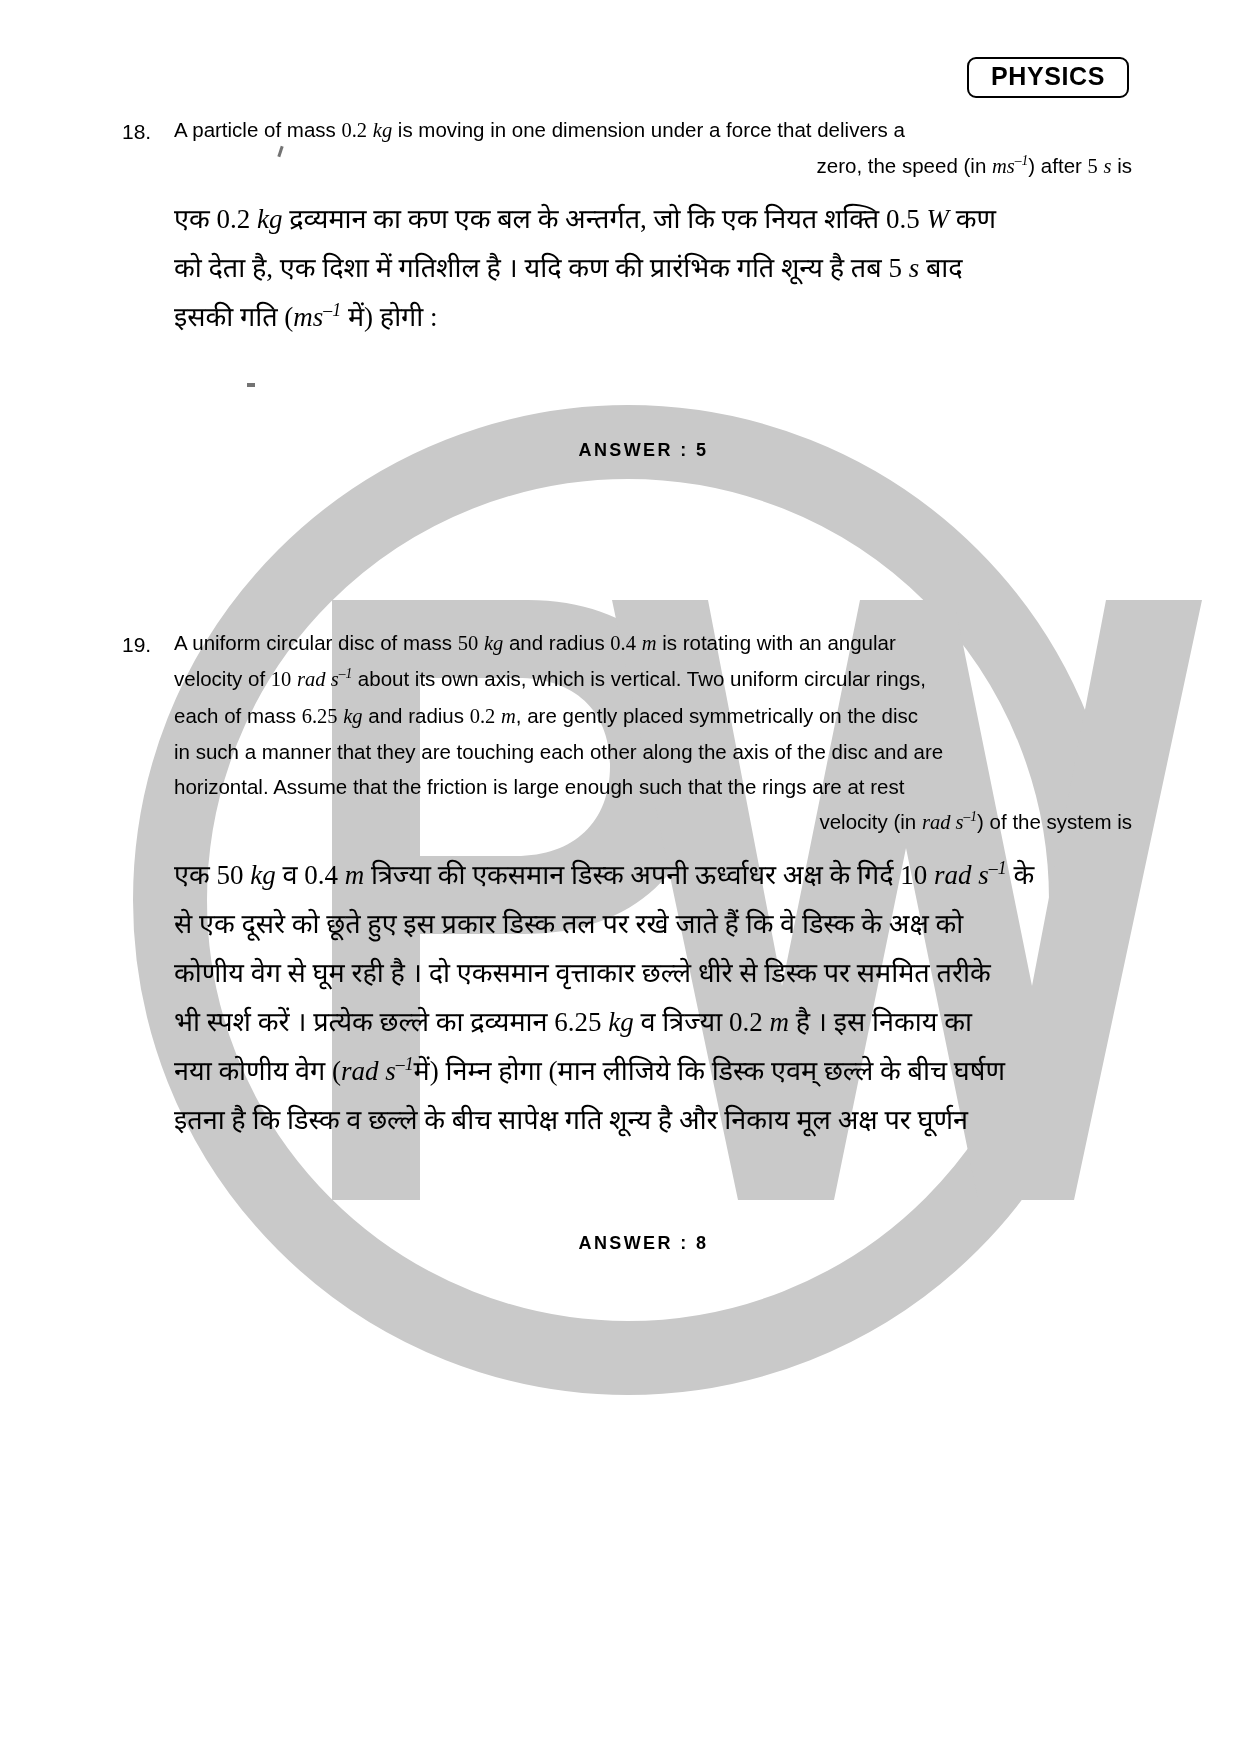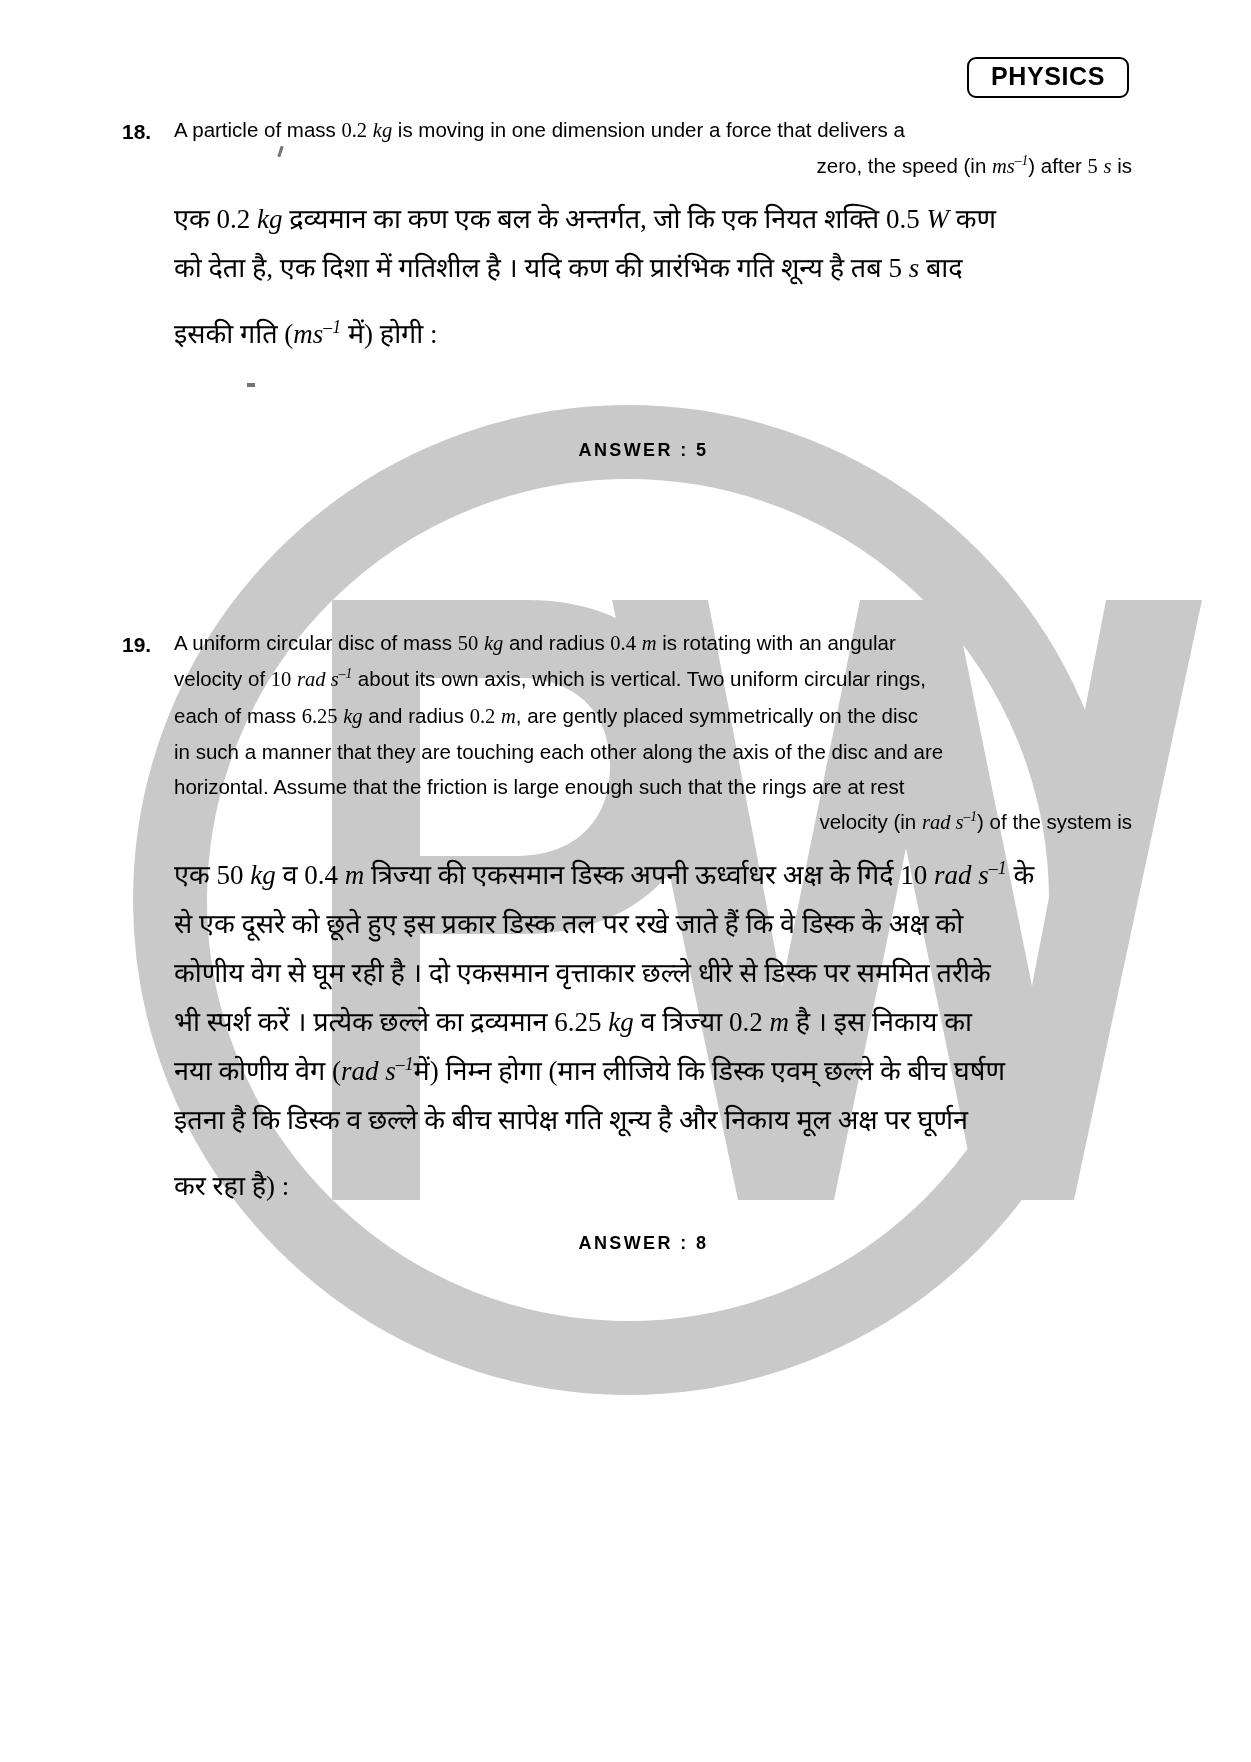--- a/index.html
+++ b/index.html
@@ -61,21 +61,21 @@
   }
   #q18 { top: 112px; }
   #q19 { top: 625px; }
 
   .q-row {
     display: flex;
     align-items: flex-start;
   }
   .q-num {
     font-family: "Liberation Sans", sans-serif;
-    font-weight: bold;
+    font-weight: normal;
     font-size: 21px;
     width: 52px;
     flex: 0 0 52px;
     padding-top: 2px;
     line-height: 1.72;
   }
   .q-body {
     flex: 1 1 auto;
   }
 
@@ -89,21 +89,21 @@
   .eng .last-line { text-align: right; }
 
   .hin {
     font-family: "Liberation Serif", serif;
     font-size: 27px;
     line-height: 1.82;
     text-align: justify;
     text-justify: inter-word;
     margin-top: 10px;
   }
-  .hin .last-line { text-align: left; margin-top: 17px; }
+  .hin .last-line { text-align: left; }
 
   
   i.m { font-family: "Liberation Serif", serif; }
   span.num { font-family: "Liberation Serif", serif; font-style: normal; }
   sup { font-size: 0.66em; line-height: 0; vertical-align: super; }
 
   
   .answer {
     position: absolute;
     left: 0;
@@ -230,23 +230,20 @@
             भी स्पर्श करें । प्रत्येक छल्ले का द्रव्यमान <span class="num">6.25</span> <i class="m">kg</i>
             व त्रिज्या <span class="num">0.2</span> <i class="m">m</i> है । इस निकाय का
           </div>
           <div>
             नया कोणीय वेग (<i class="m">rad s<sup>–1</sup></i>में) निम्न होगा (मान लीजिये कि डिस्क
             एवम् छल्ले के बीच घर्षण
           </div>
           <div>
             इतना है कि डिस्क व छल्ले के बीच सापेक्ष गति शून्य है और निकाय मूल अक्ष पर घूर्णन
           </div>
-          <div class="last-line">
-            कर रहा है) :
-          </div>
         </div>
 
       </div>
     </div>
   </div>
 
   <div class="answer" id="ans19">ANSWER : 8</div>
 
 </div>
 

